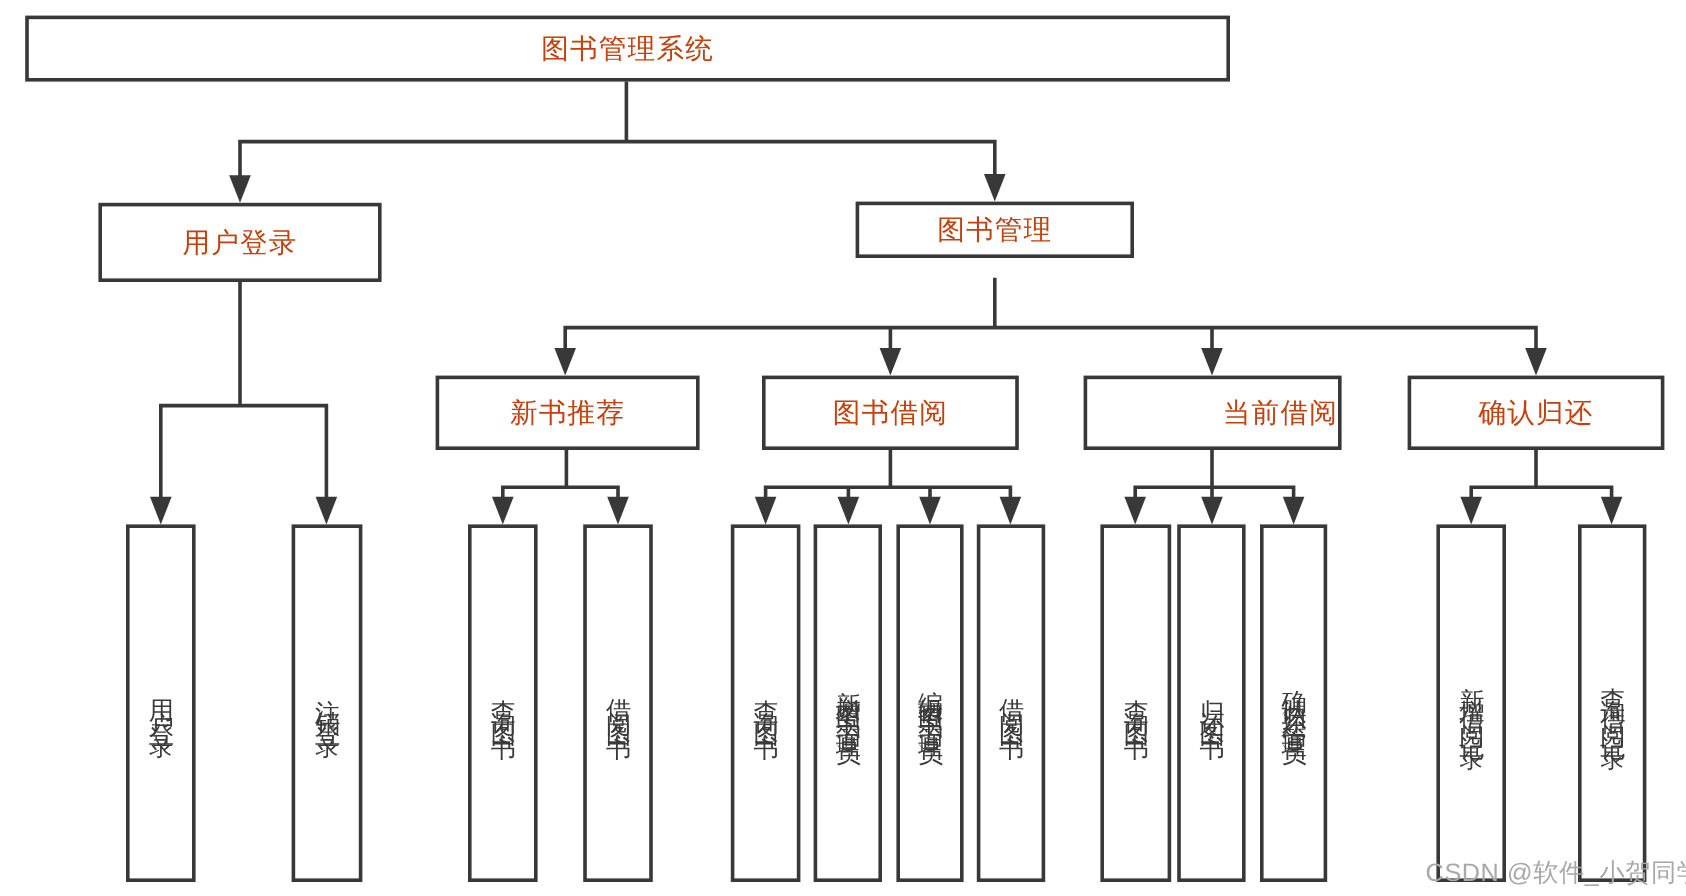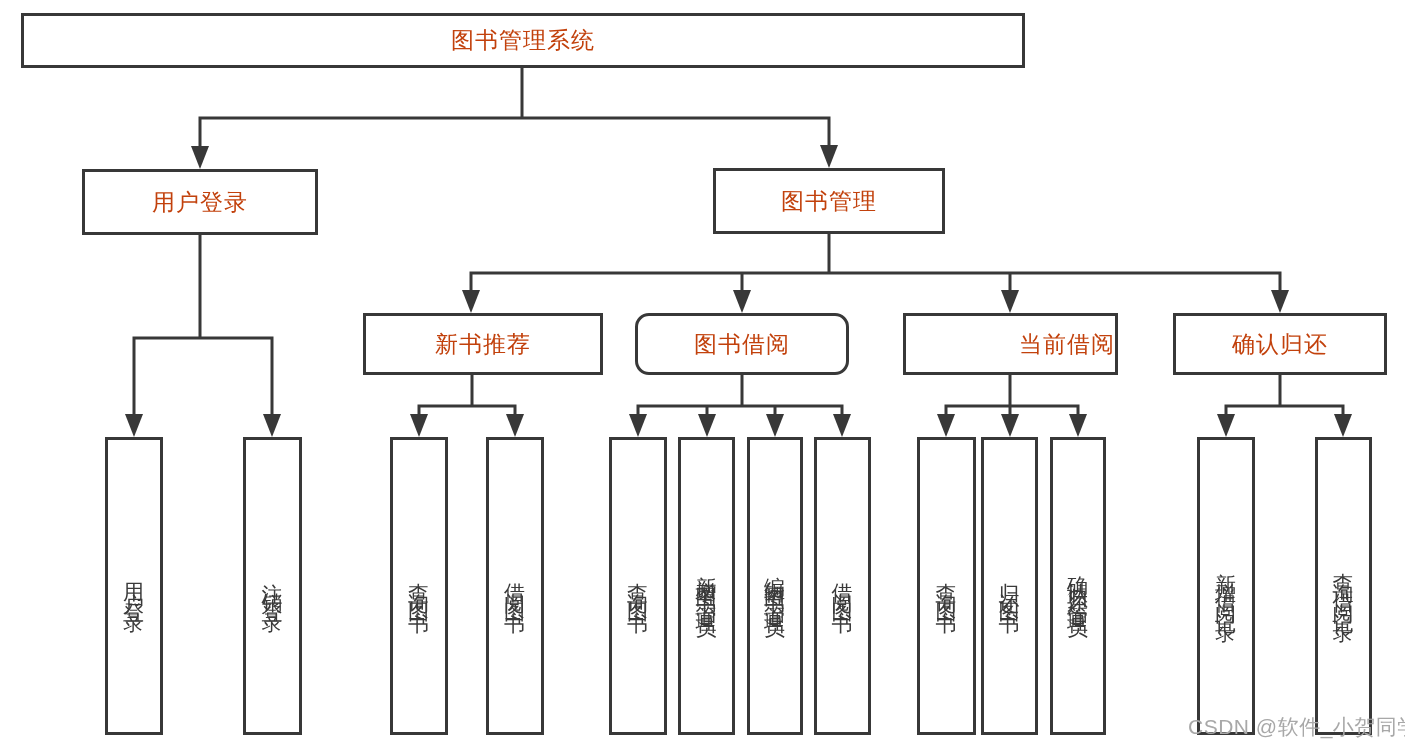--- a/index.html
+++ b/index.html
@@ -31,24 +31,24 @@
     display: flex;
     align-items: center;
     justify-content: center;
     color: #c2410c;
     font-size: 23px;
     letter-spacing: 1px;
     white-space: nowrap;
   }
   .box.root   { left: 21px;  top: 13px;  width: 1004px; height: 55px; }
   .box.lvl2a  { left: 82px;  top: 169px; width: 236px;  height: 66px; }
-  .box.lvl2b  { left: 713px; top: 168px; width: 232px;  height: 66px; }
+  .box.lvl2b  { left: 713px; top: 168px; width: 232px;  height: 47px; }
   .box.lvl3   { top: 313px; height: 62px; }
-  .box.lvl3a  { left: 363px;  width: 240px; }
-  .box.lvl3b  { left: 635px;  width: 214px; border-radius: 14px; }
+  .box.lvl3a  { left: 363px;  width: 220px; }
+  .box.lvl3b  { left: 635px;  width: 214px; }
   .box.lvl3c  { left: 903px;  width: 215px; justify-content: flex-end; }
   .box.lvl3d  { left: 1173px; width: 214px; }
   .leaf {
     position: absolute;
     top: 437px;
     height: 298px;
     box-sizing: border-box;
     border: 3px solid #383838;
     background: #ffffff;
     display: flex;

